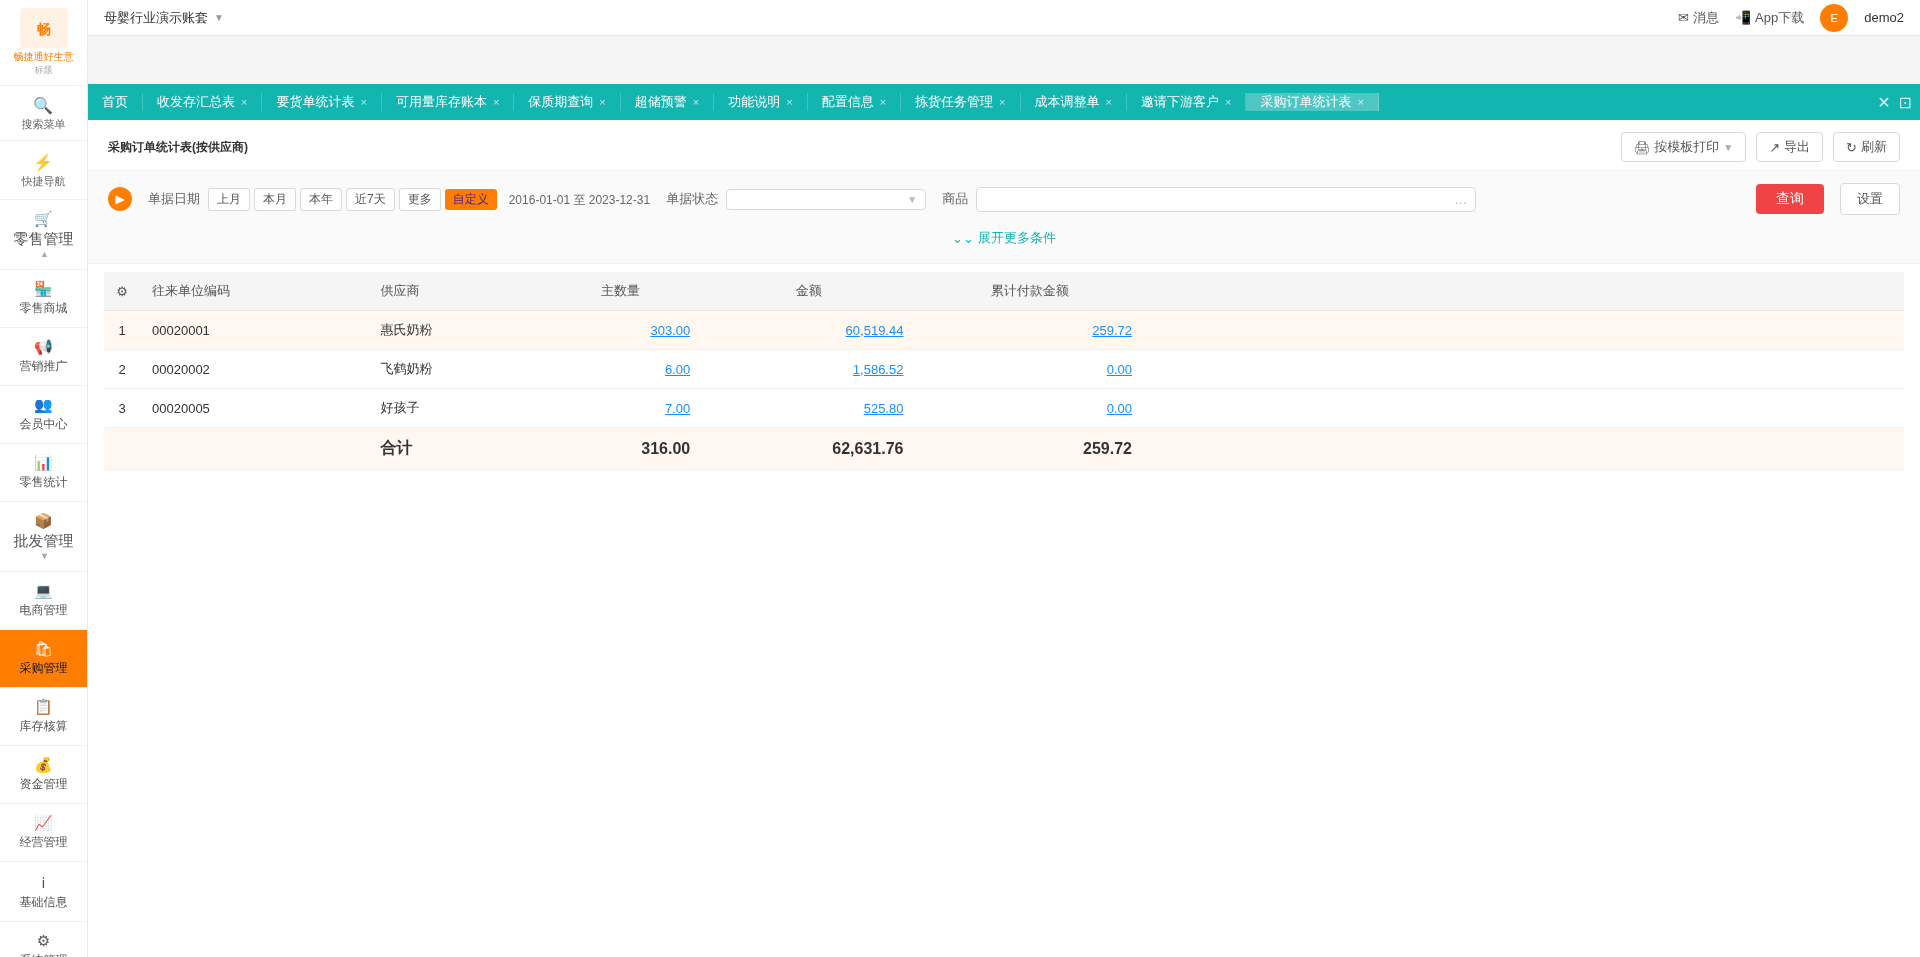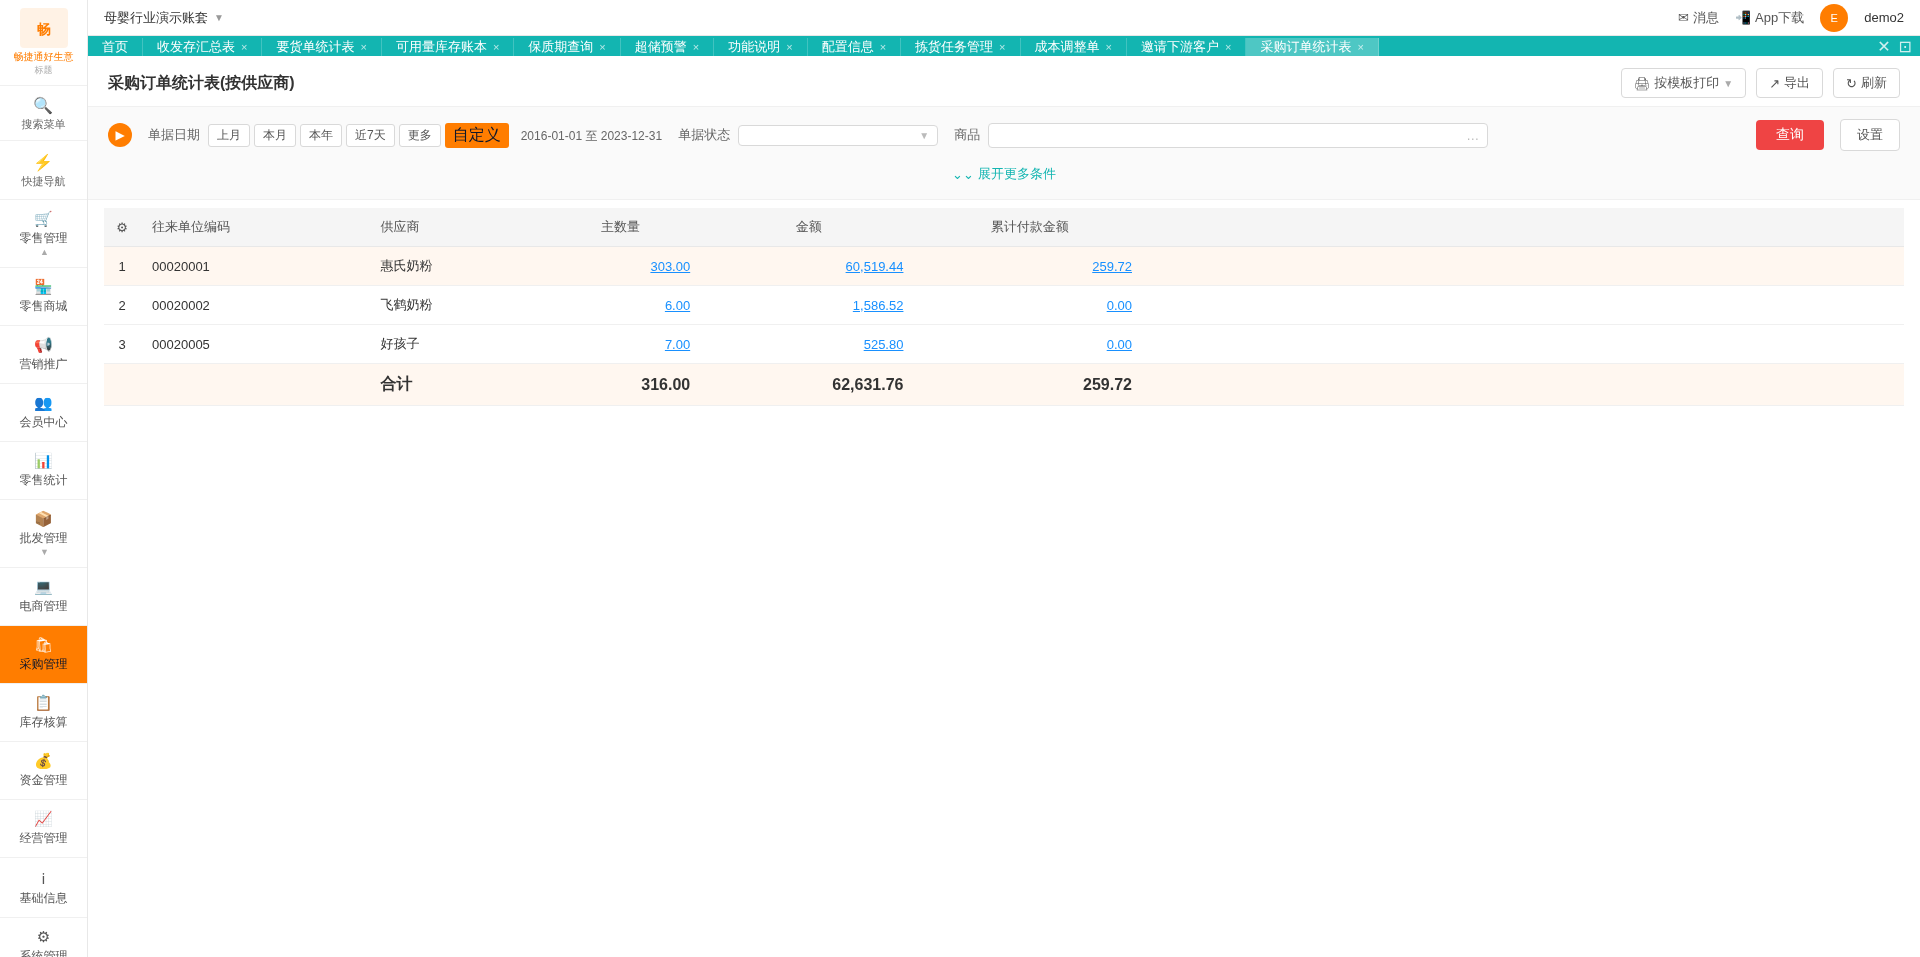--- a/index.html
+++ b/index.html
@@ -64,21 +64,21 @@
     .sidebar-item.active span.label { color: #0f172a; }
     .sidebar-group-label {
       display: flex;
       flex-direction: column;
       align-items: center;
       padding: 10px 4px;
       cursor: pointer;
       border-bottom: 1px solid #f0f0f0;
       color: #555;
     }
-    .sidebar-group-label .label { font-size: 12px; margin-top: 2px; }
+    .sidebar-group-label .label { font-size: 15px; margin-top: 2px; }
 
     
     .main-area {
       flex: 1;
       display: flex;
       flex-direction: column;
       overflow: hidden;
     }
 
     
@@ -122,25 +122,26 @@
       align-items: center;
       justify-content: center;
       color: #fff;
       font-size: 11px;
       cursor: pointer;
     }
 
     
     .nav-tabs {
       display: flex;
-      align-items: flex-end;
+      align-items: center;
       background: #13b5b1;
-      height: 20px;
+      height: 36px;
       overflow-x: auto;
       flex-shrink: 0;
+      margin-top: 48px;
     }
     .nav-tabs::-webkit-scrollbar { display: none; }
     .nav-tab {
       display: flex;
       align-items: center;
       padding: 0 14px;
       color: #fff;
       font-size: 13px;
       cursor: pointer;
       white-space: nowrap;
@@ -174,21 +175,21 @@
 
     
     .page-header {
       display: flex;
       align-items: center;
       justify-content: space-between;
       padding: 12px 20px 8px;
       border-bottom: 1px solid #f0f0f0;
     }
     .page-title {
-      font-size: 16px;
+      font-size: 12px;
       font-weight: 600;
       color: #333;
     }
     .page-actions {
       display: flex;
       align-items: center;
       gap: 10px;
     }
     .btn-print {
       display: flex;
@@ -263,22 +264,22 @@
       border-radius: 3px;
       cursor: pointer;
       font-size: 12px;
       background: #fff;
       color: #555;
     }
     .date-custom-badge {
       padding: 2px 8px;
       border-radius: 3px;
       background: #ff7d00;
-      color: #0f172a;
-      font-size: 16px;
+      color: #4c1d95;
+      font-size: 12px;
       cursor: pointer;
       font-family: Liberation Mono, monospace;
     }
     .date-range {
       font-size: 12px;
       color: #666;
       margin-top: 2px;
     }
     .filter-select {
       display: flex;

